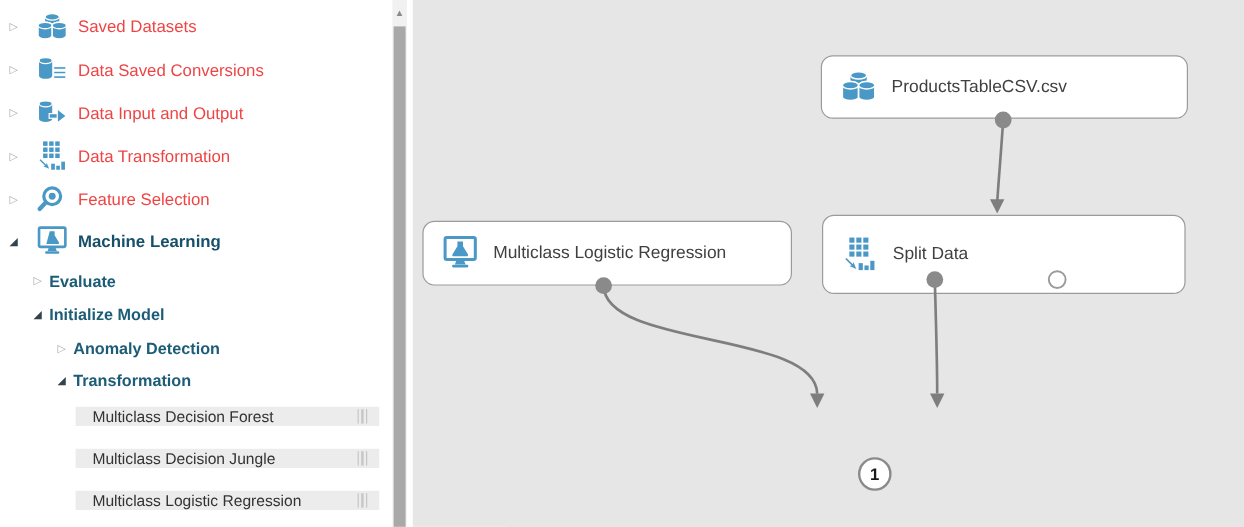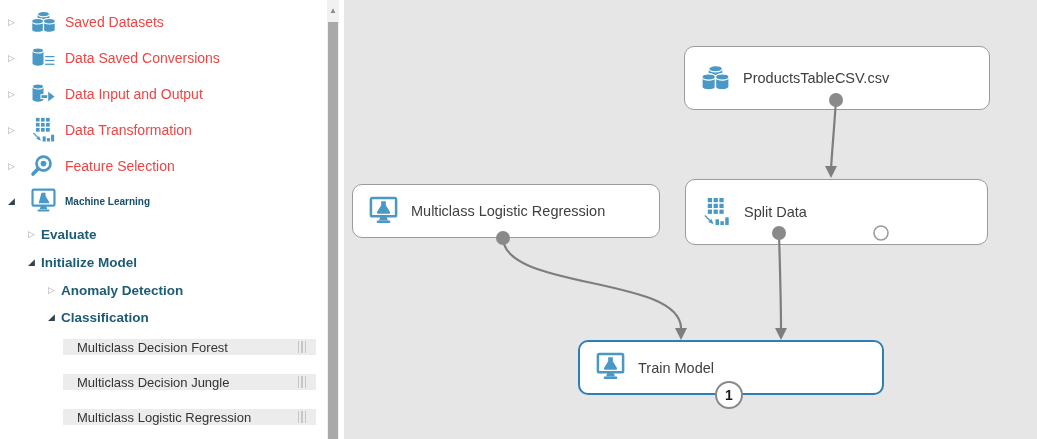--- a/index.html
+++ b/index.html
@@ -23,21 +23,21 @@
   .trow .tw{width:13px;font-size:9px;line-height:1;text-align:left;flex:0 0 13px;}
   .tw.col{color:#A8A8A8;}
   .tw.exp{color:#33424C;}
   .ticon{width:27px;height:27px;flex:0 0 27px;margin:0 8px 0 9px;color:var(--icon-blue);}
   .ticon svg{width:100%;height:100%;display:block;}
   .tlabel{font-size:14px;color:#ef4444;white-space:nowrap;}
   .lvl0{left:8px;}
   .lvl1{left:28px;}
   .lvl2{left:48px;}
   .cat .tlabel{font-weight:bold;color:var(--category-text);font-size:13.5px;}
-  .mlroot .tlabel{font-weight:bold;color:#16506B;font-size:10px;}
+  .mlroot .tlabel{font-weight:bold;color:#16506B;font-size:14px;}
   .modrow{position:absolute;left:63px;width:253px;height:16px;background:#ECECEC;
     display:flex;align-items:center;padding:0 10px 0 14px;cursor:grab;}
   .modrow .mlabel{font-size:13px;color:#333;flex:1;white-space:nowrap;}
   .grip{display:flex;gap:2px;}
   .grip i{display:block;width:1.5px;height:12px;background:#C6C6C6;}
   
   .scrollbar{position:absolute;left:327px;top:0;width:12px;height:439px;background:#F1F1F1;}
   .sb-arrow{position:absolute;left:0;top:6px;width:12px;text-align:center;font-size:8px;color:#8A8A8A;cursor:pointer;}
   .sb-thumb{position:absolute;left:1px;top:22px;width:10px;height:417px;background:#A9A9A9;cursor:pointer;}
   
@@ -165,21 +165,21 @@
     <span class="tlabel">Initialize Model</span>
   </div>
 
   <div class="trow lvl2 cat" style="top:276px">
     <span class="tw col">▷</span>
     <span class="tlabel">Anomaly Detection</span>
   </div>
 
   <div class="trow lvl2 cat" style="top:303px">
     <span class="tw exp">◢</span>
-    <span class="tlabel">Classification</span>
+    <span class="tlabel">Transformation</span>
   </div>
 
   <div class="modrow" style="top:339px">
     <span class="mlabel">Multiclass Decision Forest</span>
     <span class="grip">
         <i></i>
         <i></i>
         <i></i>
       </span>
   </div>
@@ -201,21 +201,21 @@
   </div>
 
   <div class="scrollbar">
     <div class="sb-arrow">▲</div>
     <div class="sb-thumb"></div>
   </div>
 </div>
 
 <div class="canvas">
 
-  <div class="node" style="left:340px;top:46px;width:306px;height:64px">
+  <div class="node" style="left:340px;top:46px;width:306px;height:53px">
     <span class="nicon">
       <svg viewBox="0 0 32 32">
           <g fill="currentColor">
         <path d="M9 6a7 3.2 0 0 1 14 0v10a7 3.2 0 0 1-14 0z"></path>
         <ellipse cx="16" cy="6" rx="7" ry="3.2" fill="currentColor" stroke="#fff" stroke-width="1.3"></ellipse>
         <path d="M2 14.5a7 3.2 0 0 1 14 0v10a7 3.2 0 0 1-14 0z" stroke="#fff" stroke-width="1.4"></path>
         <ellipse cx="9" cy="14.5" rx="7" ry="3.2" fill="currentColor" stroke="#fff" stroke-width="1.3"></ellipse>
         <path d="M16 14.5a7 3.2 0 0 1 14 0v10a7 3.2 0 0 1-14 0z" stroke="#fff" stroke-width="1.4"></path>
         <ellipse cx="23" cy="14.5" rx="7" ry="3.2" fill="currentColor" stroke="#fff" stroke-width="1.3"></ellipse>
       </g>
@@ -252,31 +252,20 @@
         <path d="M3.5 19.5l5.5 5.5-2 .5 6 2.5-2.5-6-.5 2-5.5-5.5z"></path>
         <rect x="15" y="23" width="3.6" height="6"></rect>
             <rect x="20" y="25" width="3.6" height="4"></rect>
             <rect x="25" y="21" width="3.6" height="8"></rect>
       </g>
         </svg>
     </span>
     <span class="nlabel">Split Data</span>
   </div>
 
-  <div class="node selected" style="left:234px;top:340px;width:306px;height:55px">
-    <span class="nicon">
-      <svg viewBox="0 0 32 32">
-        <rect x="3" y="2" width="26" height="19" rx="1.5" fill="none" stroke="currentColor" stroke-width="2.6"></rect>
-        <path d="M13.6 5.5h4.8v4l4.3 7.1c.4.7-.1 1.6-.9 1.6H10.2c-.8 0-1.3-.9-.9-1.6l4.3-7.1z" fill="currentColor"></path>
-        <path d="M13 21h6l1.6 4.2h-9.2z" fill="currentColor"></path>
-        <rect x="9" y="25.4" width="14" height="2.4" rx="1" fill="currentColor"></rect>
-      </svg>
-    </span>
-    <span class="nlabel">Train Model</span>
-  </div>
 
   <svg class="connlayer" viewBox="0 0 693 439">
     <g stroke="#7E7E7E" stroke-width="2.2" fill="none">
       <path d="M492 100 C490 130 488 152 487 169"></path>
       <path d="M159 238 C160 290 336 276 337 328"></path>
       <path d="M435 233 C436 270 437 300 437 328"></path>
     </g>
     <g fill="#7E7E7E">
       <polygon points="481,166 493,166 487,178"></polygon>
       <polygon points="331,328 343,328 337,340"></polygon>

